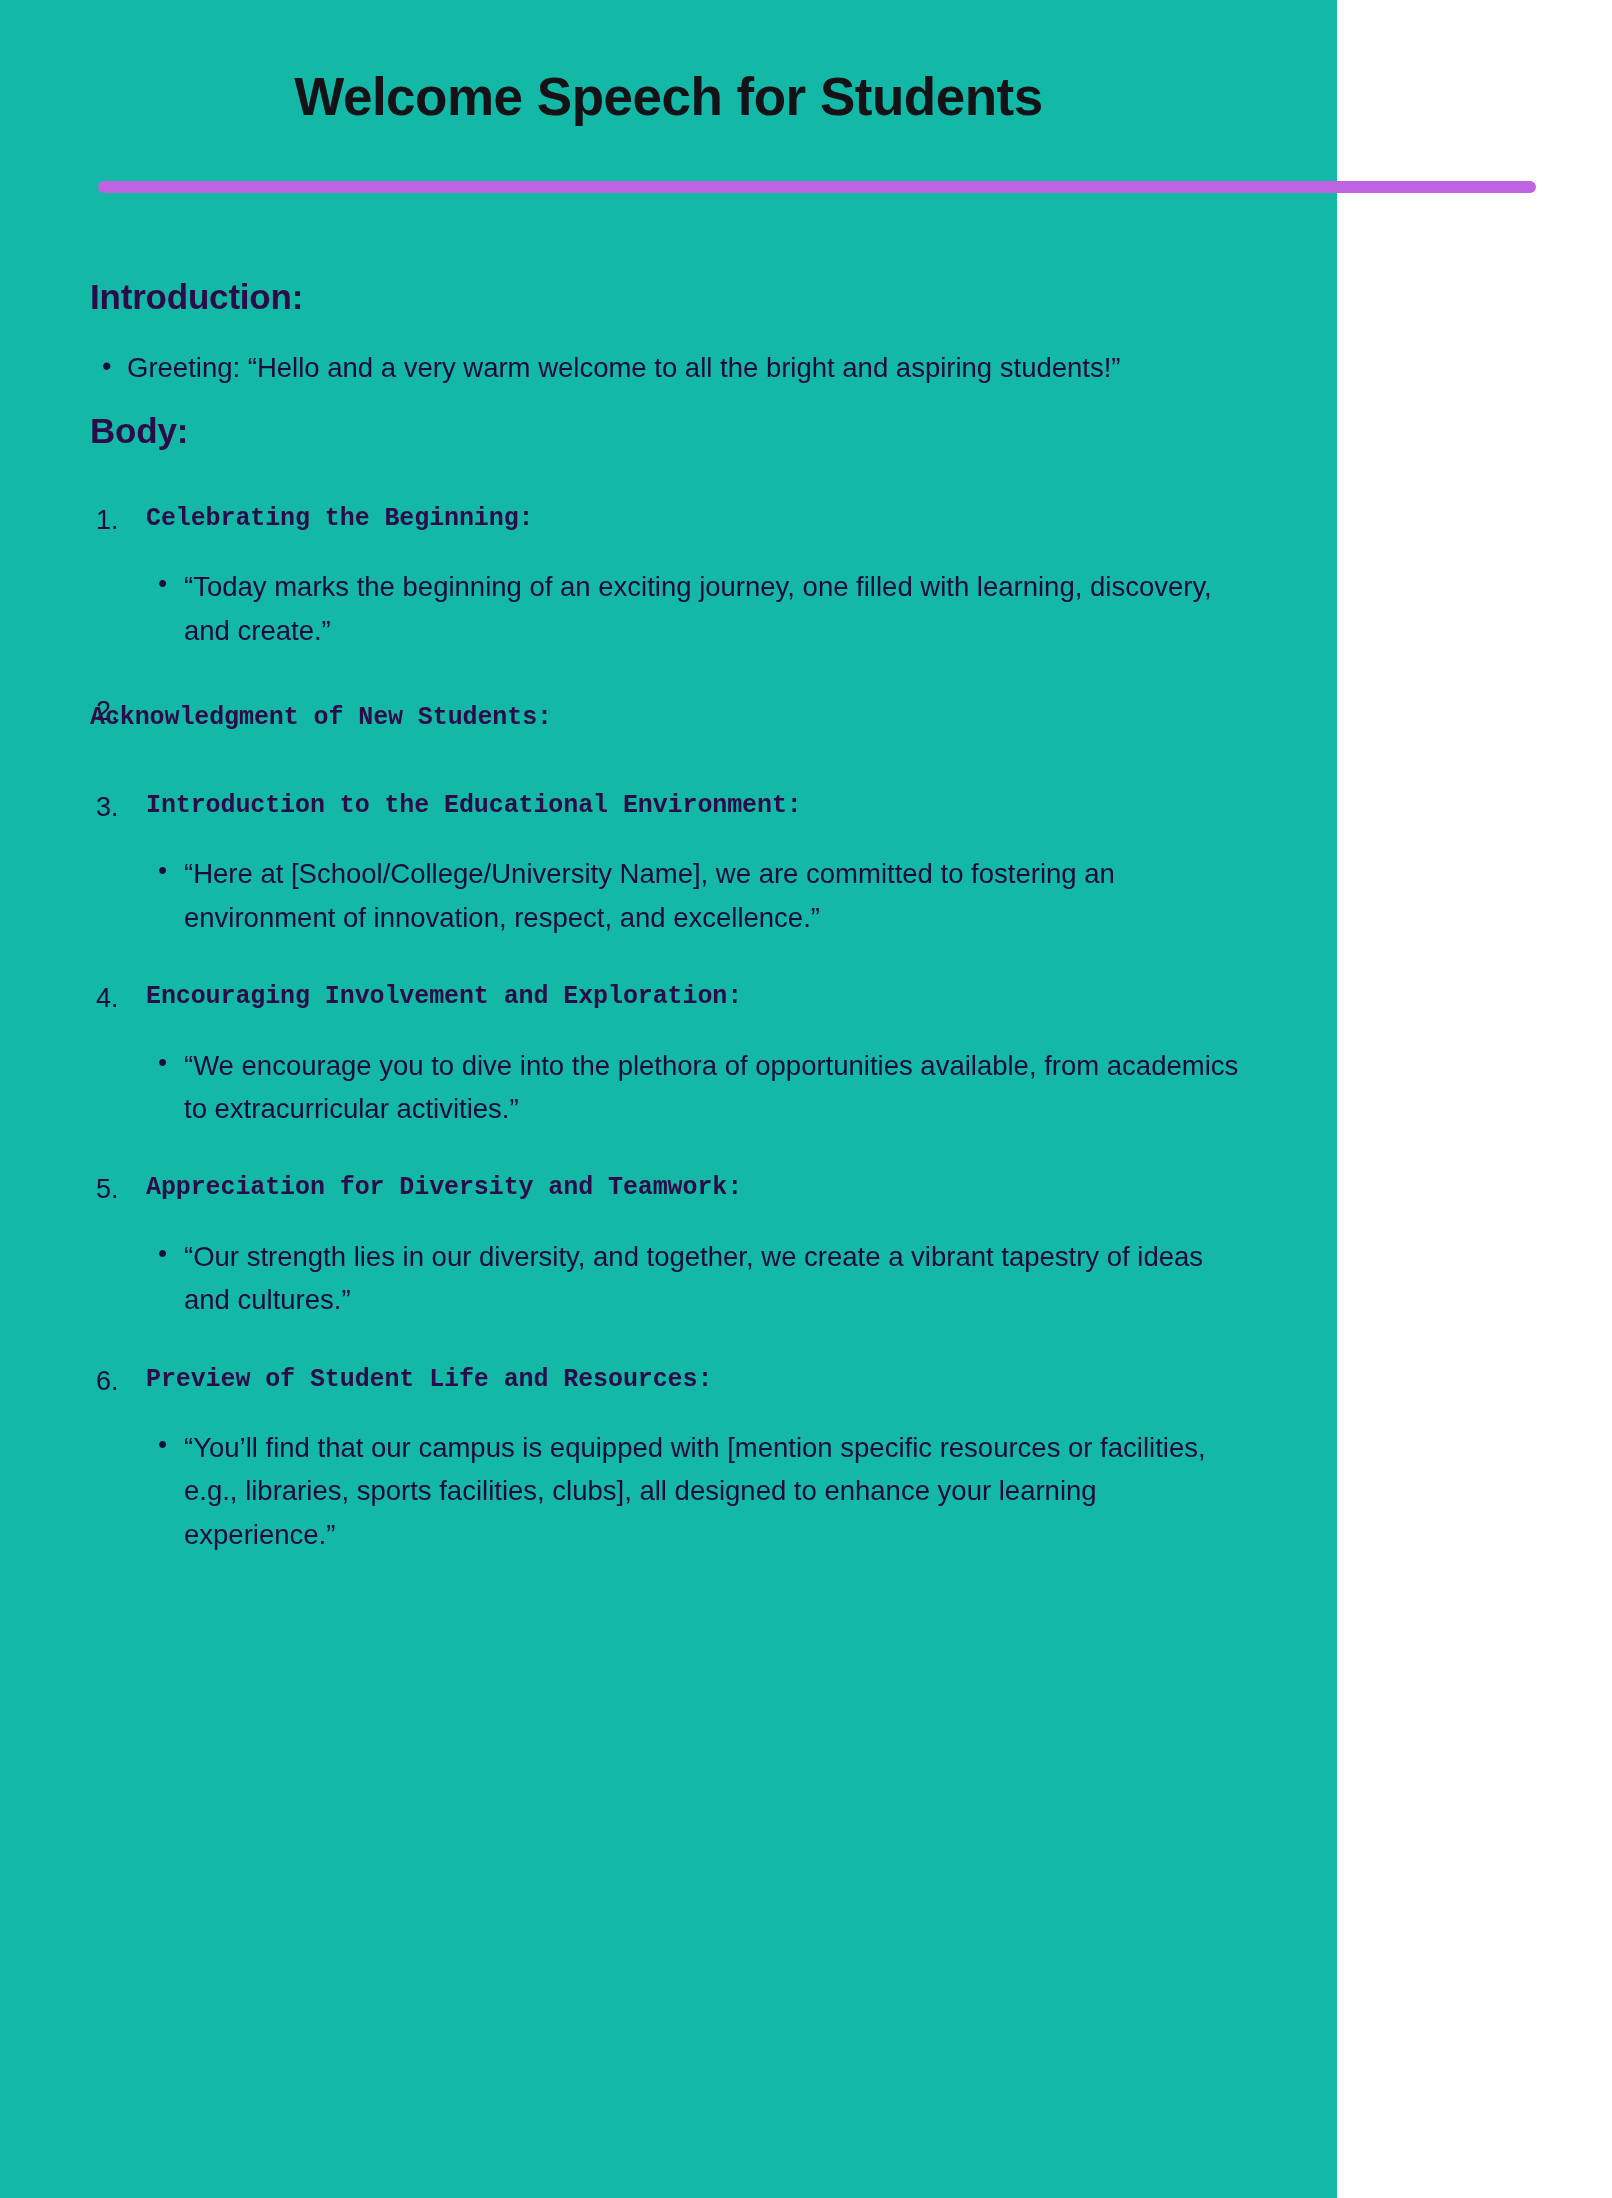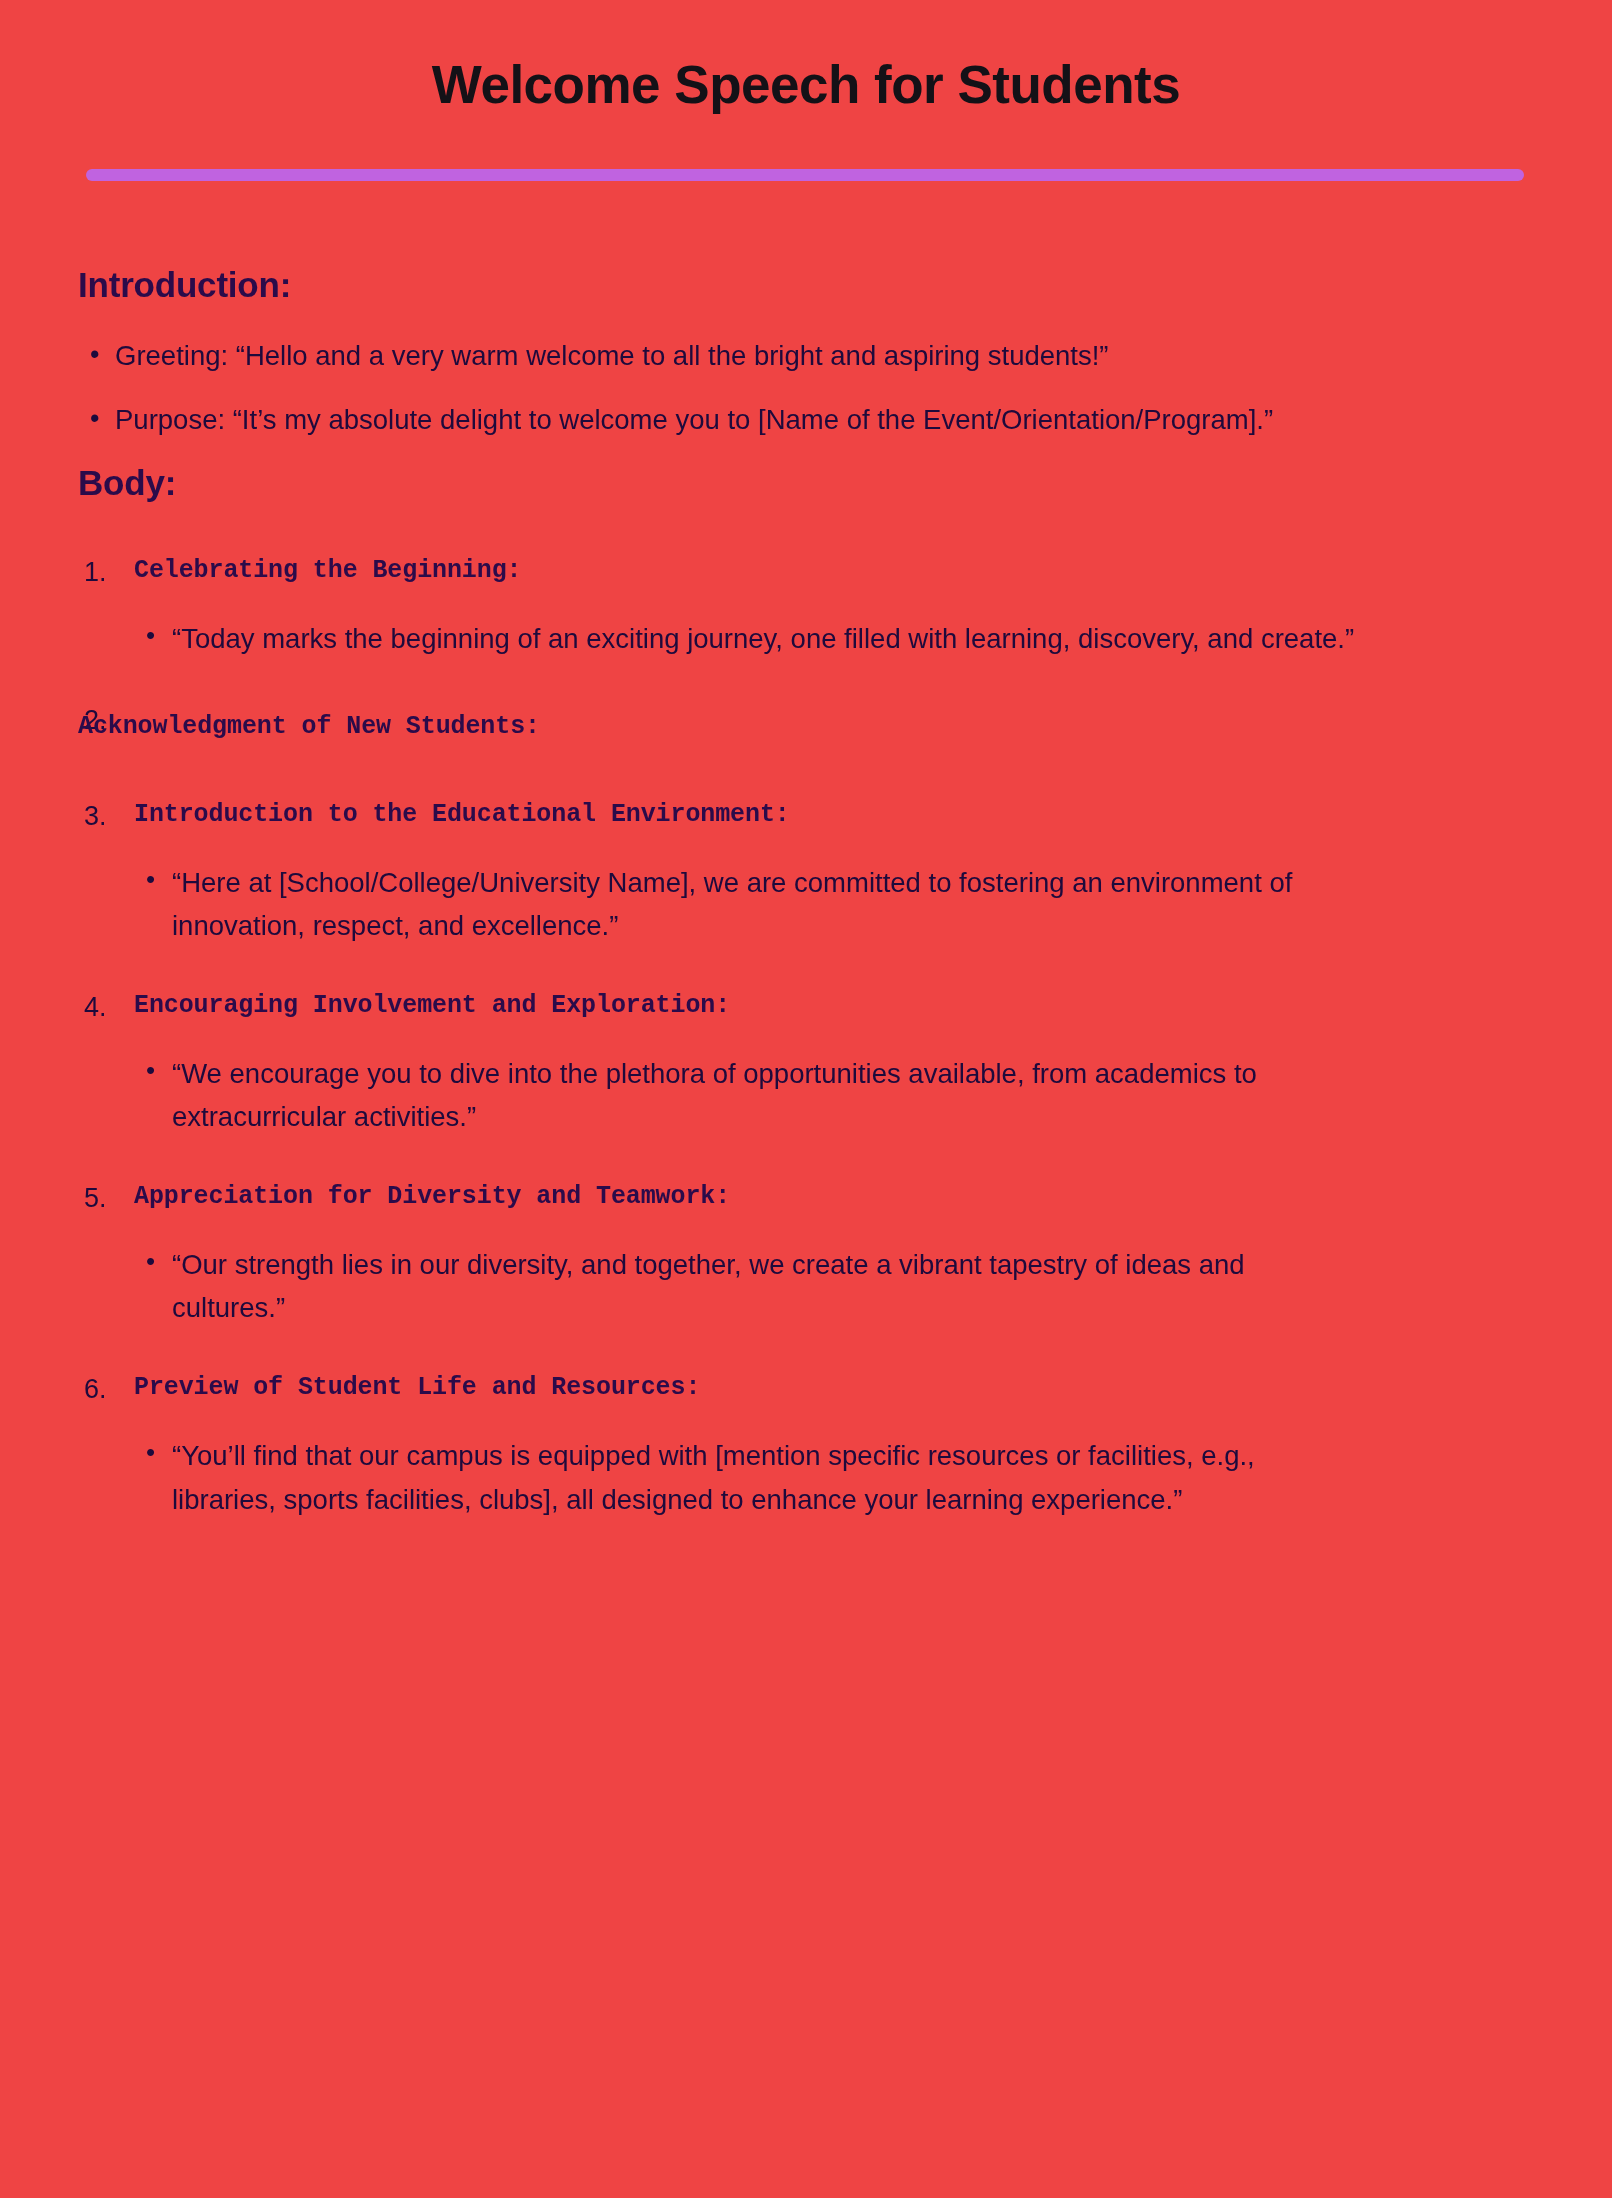--- a/index.html
+++ b/index.html
@@ -11,24 +11,24 @@
   body {
     width: 1612px;
     height: 2198px;
     font-family: "Liberation Sans", sans-serif;
     color: #1e0a3c;
     position: relative;
     overflow: hidden;
   }
 
   .page {
-    width: 1612px;
+    width: 1337px;
     height: 2198px;
-    background: #ef4444;
-    padding: 0;
+    background: #14b8a6;
+    padding: 12px;
     position: relative;
   }
 
   
   .doc-title {
     text-align: center;
     font-size: 53px;
     font-weight: bold;
     color: #141117;
     letter-spacing: -0.5px;
@@ -168,21 +168,20 @@
   <div class="divider-wrap">
     <div class="divider"></div>
   </div>
 
   <div class="content">
 
     <h2 class="section-heading sec-intro-head">Introduction:</h2>
 
     <ul class="bullets">
       <li>Greeting: “Hello and a very warm welcome to all the bright and aspiring students!”</li>
-      <li>Purpose: “It’s my absolute delight to welcome you to [Name of the Event/Orientation/Program].”</li>
     </ul>
 
     <h2 class="section-heading sec-body-head">Body:</h2>
 
     <ol class="numbered">
 
       <li class="num-item">
         <span class="num-title">Celebrating the Beginning:</span>
         <ul class="sub-bullets">
           <li>“Today marks the beginning of an exciting journey, one filled with learning, discovery, and create.”</li>

